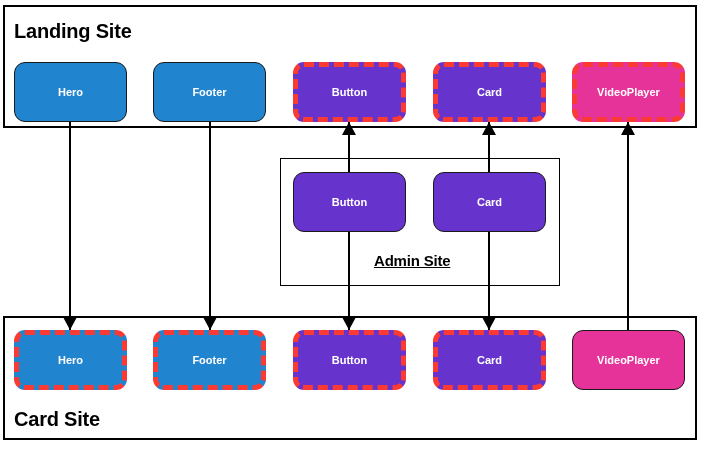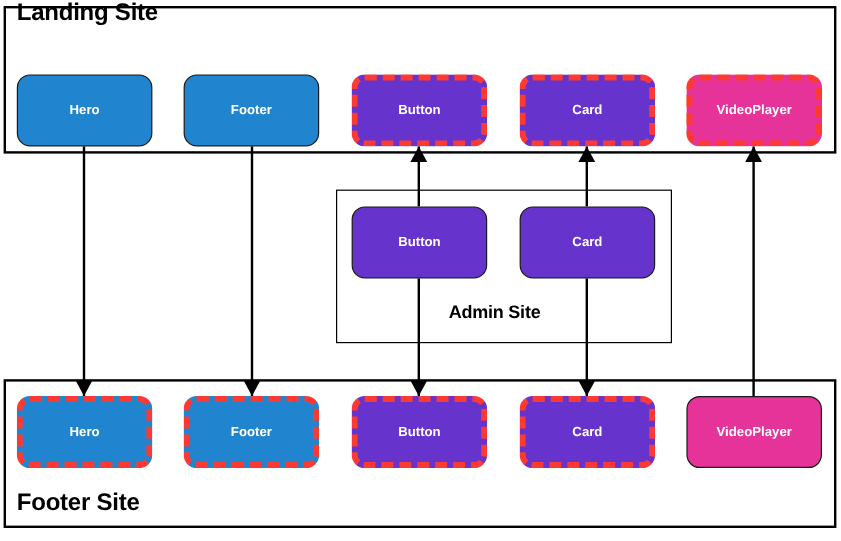--- a/index.html
+++ b/index.html
@@ -102,46 +102,46 @@
     <div class="arrowhead up" style="left: 342px; top: 122px;"></div>
     <div class="edge" style="left: 347.75px; top: 232px; height: 98px;"></div>
     <div class="arrowhead down" style="left: 342px; top: 317px;"></div>
     <div class="edge" style="left: 487.75px; top: 122px; height: 50px;"></div>
     <div class="arrowhead up" style="left: 482px; top: 122px;"></div>
     <div class="edge" style="left: 487.75px; top: 232px; height: 98px;"></div>
     <div class="arrowhead down" style="left: 482px; top: 317px;"></div>
     <div class="edge" style="left: 626.75px; top: 122px; height: 208px;"></div>
     <div class="arrowhead up" style="left: 621px; top: 122px;"></div>
     <div class="site-frame" style="left: 3px; top: 5px; width: 694px; height: 123px; z-index: 0;"></div>
-    <div class="site-title big" style="left: 14px; top: 0; z-index: 5;">Landing Site</div>
+    <div class="site-title big" style="left: 14px; top: 20px; z-index: 5;">Landing Site</div>
     <div class="node plain" style="left: 14px; top: 62px; width: 113px; height: 60px; background: rgb(33, 132, 206);">
       <span class="node-label">Hero</span>
     </div>
     <div class="node plain" style="left: 153px; top: 62px; width: 113px; height: 60px; background: rgb(33, 132, 206);">
       <span class="node-label">Footer</span>
     </div>
     <div class="node highlight" style="left: 293px; top: 62px; width: 113px; height: 60px; background: rgb(102, 51, 204);">
       <span class="node-label">Button</span>
     </div>
     <div class="node highlight" style="left: 433px; top: 62px; width: 113px; height: 60px; background: rgb(102, 51, 204);">
       <span class="node-label">Card</span>
     </div>
     <div class="node highlight" style="left: 572px; top: 62px; width: 113px; height: 60px; background: rgb(230, 51, 154);">
       <span class="node-label">VideoPlayer</span>
     </div>
     <div class="site-frame thin" style="left: 280px; top: 158px; width: 280px; height: 128px; z-index: 1;"></div>
-    <div class="site-title mid" style="left: 374px; top: 252px; z-index: 5;">Admin Site</div>
+    <div class="site-title mid" style="left: 374px; top: 252px; z-index: 5; text-decoration: underline;">Admin Site</div>
     <div class="node plain" style="left: 293px; top: 172px; width: 113px; height: 60px; background: rgb(102, 51, 204);">
       <span class="node-label">Button</span>
     </div>
     <div class="node plain" style="left: 433px; top: 172px; width: 113px; height: 60px; background: rgb(102, 51, 204);">
       <span class="node-label">Card</span>
     </div>
     <div class="site-frame" style="left: 3px; top: 316px; width: 694px; height: 124px; z-index: 0;"></div>
-    <div class="site-title big" style="left: 14px; top: 408px; z-index: 5;">Footer Site</div>
+    <div class="site-title big" style="left: 14px; top: 408px; z-index: 5;">Card Site</div>
     <div class="node highlight" style="left: 14px; top: 330px; width: 113px; height: 60px; background: rgb(33, 132, 206);">
       <span class="node-label">Hero</span>
     </div>
     <div class="node highlight" style="left: 153px; top: 330px; width: 113px; height: 60px; background: rgb(33, 132, 206);">
       <span class="node-label">Footer</span>
     </div>
     <div class="node highlight" style="left: 293px; top: 330px; width: 113px; height: 60px; background: rgb(102, 51, 204);">
       <span class="node-label">Button</span>
     </div>
     <div class="node highlight" style="left: 433px; top: 330px; width: 113px; height: 60px; background: rgb(102, 51, 204);">

